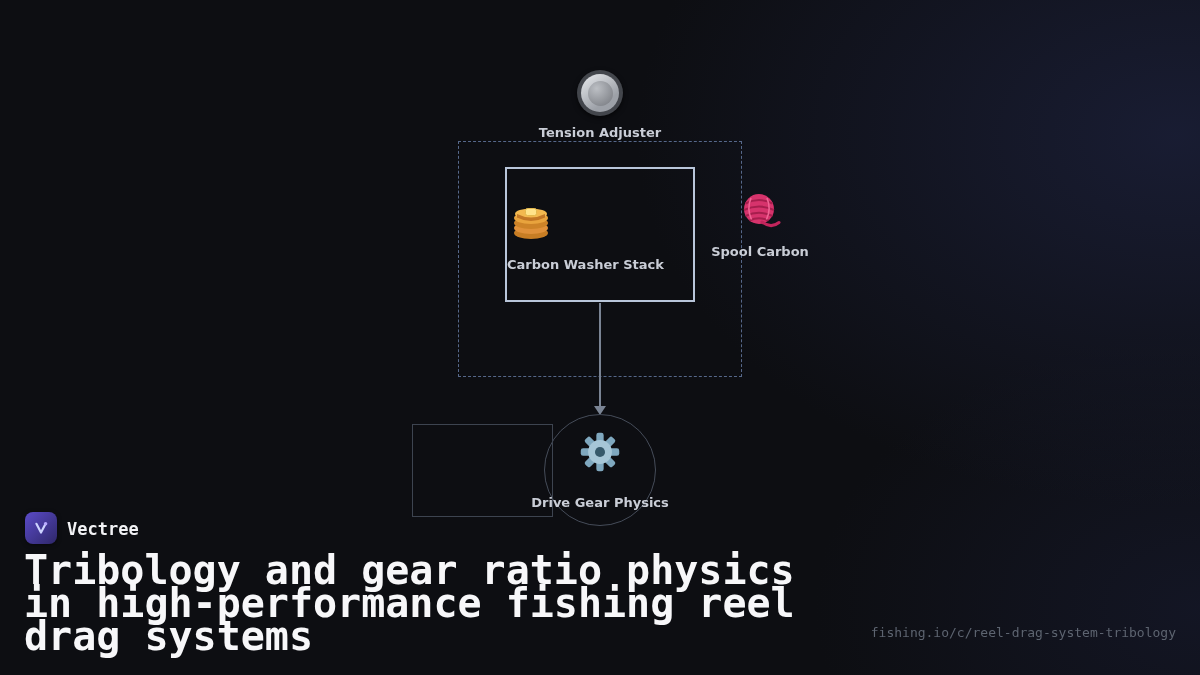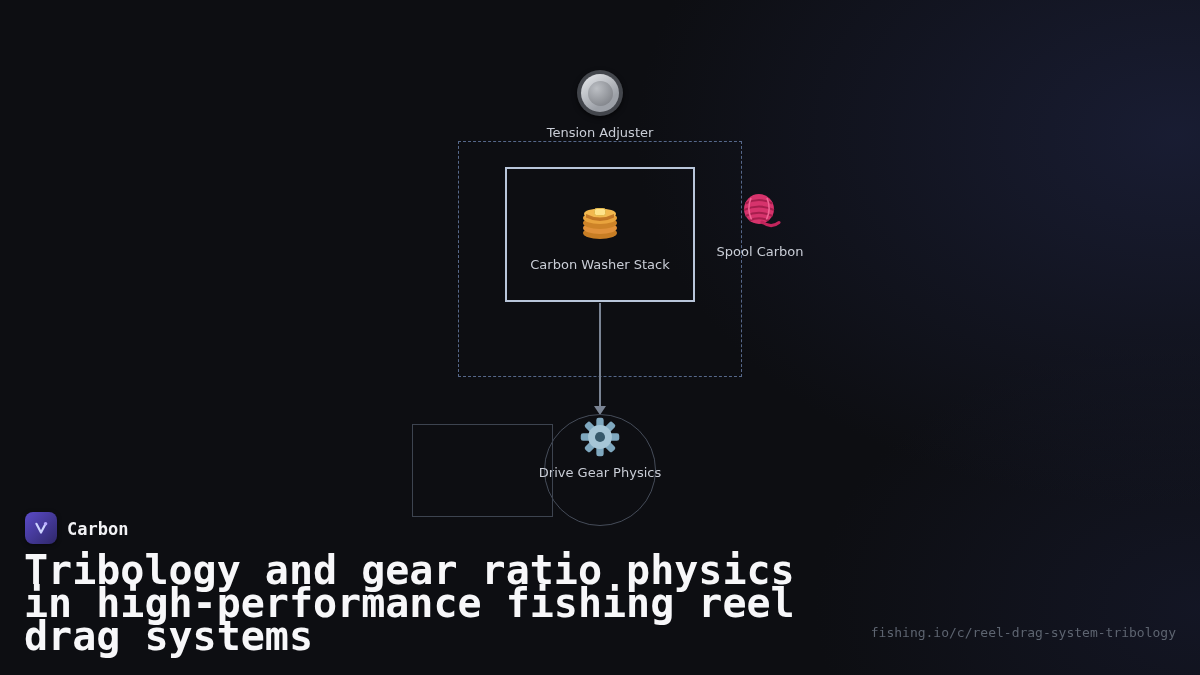--- a/index.html
+++ b/index.html
@@ -18,20 +18,21 @@
       radial-gradient(700px 500px at 100% 90%, rgba(22,25,44,0.7) 0%, rgba(22,25,44,0) 55%),
       #0d0e12;
   }
 
   
   .node-label {
     font-size: 13px;
     color: #c9cdd6;
     text-align: center;
     white-space: nowrap;
+    font-weight: bold;
   }
 
   .knob-wrap { position: absolute; left: 577px; top: 70px; width: 46px; height: 46px; }
   .knob {
     width: 46px; height: 46px; border-radius: 50%;
     background: #43464c;
     display: flex; align-items: center; justify-content: center;
     box-shadow: 0 2px 5px rgba(0,0,0,0.6);
   }
   .knob-ring {
@@ -46,21 +47,21 @@
   .label-tension { position: absolute; left: 500px; top: 125px; width: 200px; }
 
   .dashed-box {
     position: absolute; left: 458px; top: 141px; width: 284px; height: 236px;
     border: 1px dashed #56688a;
   }
 
   .solid-box {
     position: absolute; left: 505px; top: 167px; width: 190px; height: 135px;
     border: 2px solid #b9c6da;
-    display: flex; flex-direction: column; align-items: center; justify-content: center;
+    display: flex; flex-direction: column; align-items: flex-start; justify-content: center;
     gap: 7px;
   }
 
   .spool-node {
     position: absolute; left: 700px; top: 190px; width: 120px;
     display: flex; flex-direction: column; align-items: center; gap: 6px;
   }
 
   .arrow-line {
     position: absolute; left: 599px; top: 303px; width: 2px; height: 104px;
@@ -70,22 +71,22 @@
     position: absolute; left: 594px; top: 406px;
     width: 0; height: 0;
     border-left: 6px solid transparent;
     border-right: 6px solid transparent;
     border-top: 9px solid #7a8494;
   }
 
   .gear-circle {
     position: absolute; left: 544px; top: 414px; width: 112px; height: 112px;
     border: 1.5px solid #454c59; border-radius: 50%;
-    display: flex; flex-direction: column; align-items: center; justify-content: flex-start;
-    gap: 2px;
+    display: flex; flex-direction: column; align-items: center; justify-content: center;
+    gap: 17px;
   }
 
   .empty-rect {
     position: absolute; left: 412px; top: 424px; width: 141px; height: 93px;
     border: 1.5px solid #3d4450;
   }
 
   
   .brand-logo {
     position: absolute; left: 25px; top: 512px; width: 32px; height: 32px;
@@ -179,19 +180,19 @@
   </div>
 
   <div class="empty-rect"></div>
 
   <div class="brand-logo">
     <svg width="20" height="20" viewBox="0 0 24 24" aria-hidden="true">
       <path d="M6.5 7 L12 17.5 L17.5 7" stroke="#cdd3ff" stroke-width="2.6" fill="none" stroke-linecap="round" stroke-linejoin="round"></path>
       <circle cx="17.5" cy="7" r="2.1" fill="#b7a9ff"></circle>
     </svg>
   </div>
-  <div class="brand-name">Carbon</div>
+  <div class="brand-name">Vectree</div>
 
   <div class="page-title">Tribology and gear ratio physics in high-performance fishing reel drag systems</div>
 
   <div class="page-url">fishing.io/c/reel-drag-system-tribology</div>
 
 </div>
 
 </body></html>

